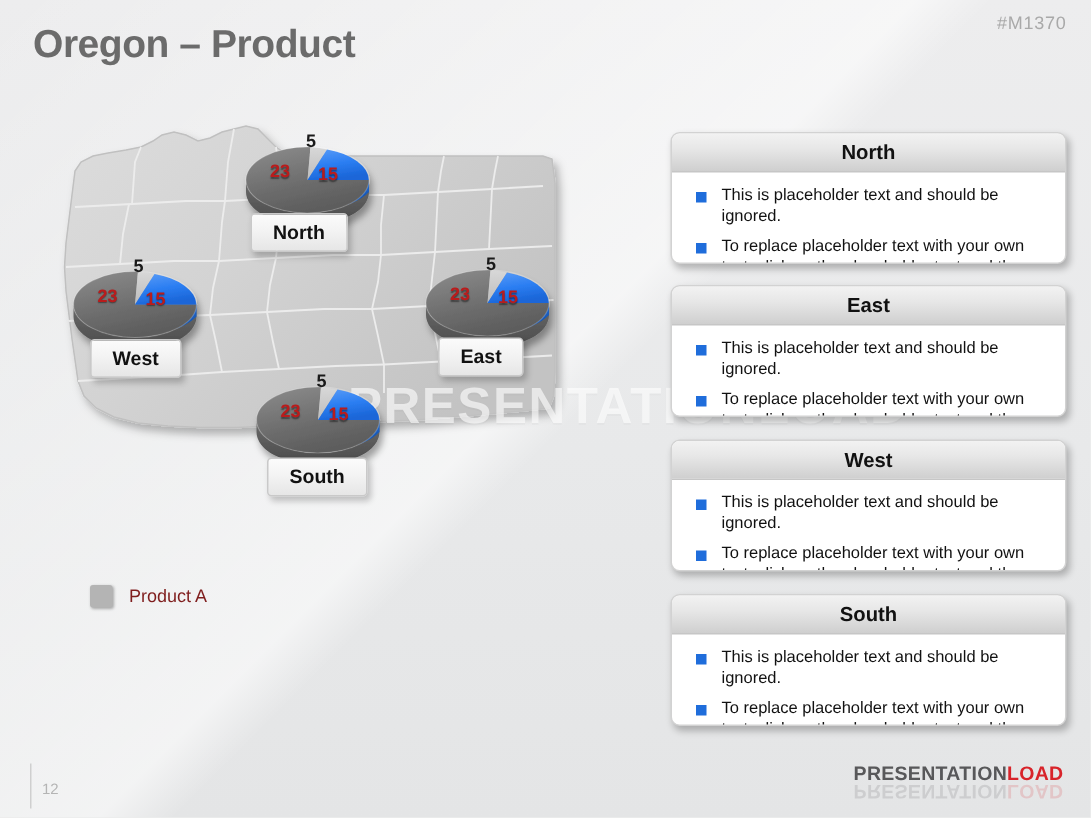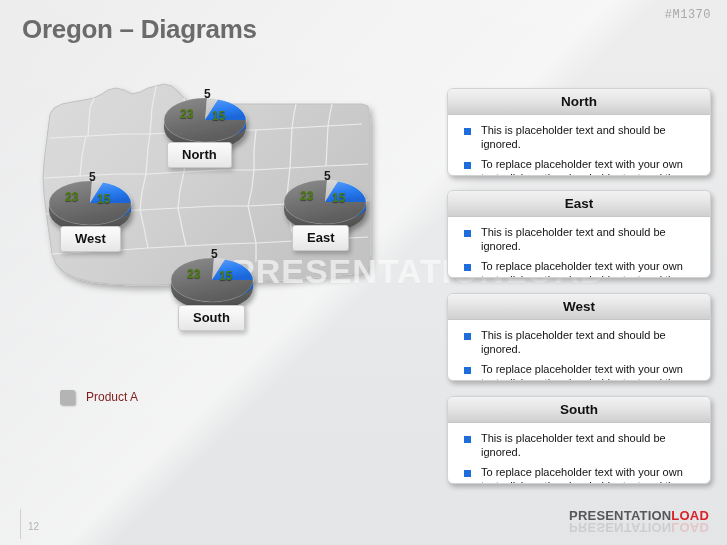--- a/index.html
+++ b/index.html
@@ -17,41 +17,41 @@
       linear-gradient(135deg, rgba(255,255,255,0.0) 0%, rgba(255,255,255,0.55) 48%, rgba(255,255,255,0.0) 52%),
       linear-gradient(180deg,#ededee 0%, #e8e9ea 55%, #e4e5e6 100%);
   }
   .title{
     position:absolute;left:22px;top:14px;
     font-size:26px;font-weight:bold;color:#6b6b6b;
     letter-spacing:-0.3px;
   }
   .code{
     position:absolute;right:16px;top:8px;
-    font-size:12px;color:#a9a9a9;letter-spacing:0.5px;font-family:Liberation Mono, monospace;
+    font-size:12px;color:#a9a9a9;letter-spacing:0.5px;
   }
 
   
   .watermark{
     position:absolute;left:232px;top:252px;
     font-size:34px;font-weight:bold;letter-spacing:1px;
     color:rgba(255,255,255,0.62);
     white-space:nowrap;pointer-events:none;
     text-shadow:0 1px 0 rgba(0,0,0,0.02);
   }
 
   
   .map-wrap{position:absolute;left:28px;top:78px;width:360px;height:240px;}
   .map-wrap svg{display:block;}
 
   
   .pie{position:absolute;width:90px;height:62px;}
   .pie svg{display:block;overflow:visible;}
   .pie .val{
-    position:absolute;font-size:12px;font-weight:bold;color:#4d7c0f;
+    position:absolute;font-size:12px;font-weight:bold;color:#b91c1c;
     text-shadow:0 1px 1px rgba(0,0,0,0.45);
   }
   .pie .val.gray{left:20px;top:17px;}
   .pie .val.blue{left:52px;top:19px;}
   .pie .val.top{
     color:#1a1a1a;text-shadow:none;font-size:12px;
     left:44px;top:-3px;
   }
 
   
@@ -118,21 +118,21 @@
     transform:scaleY(-1);opacity:0.16;
   }
   .logo-ref .p1{color:#58585a;}
   .logo-ref .p2{color:#d8232a;}
 </style>
 </head>
 <body>
 
 <div class="slide"></div>
 
-<div class="title">Oregon – Diagrams</div>
+<div class="title">Oregon – Product</div>
 <div class="code">#M1370</div>
 
 <div class="map-wrap">
   <svg width="360" height="240" viewBox="0 0 360 240" xmlns="http://www.w3.org/2000/svg">
     <defs>
       <linearGradient id="mapg" x1="0" y1="0" x2="1" y2="0.6">
         <stop offset="0%" stop-color="#dcdcdc"></stop>
         <stop offset="45%" stop-color="#d3d3d3"></stop>
         <stop offset="100%" stop-color="#c3c3c3"></stop>
       </linearGradient>

